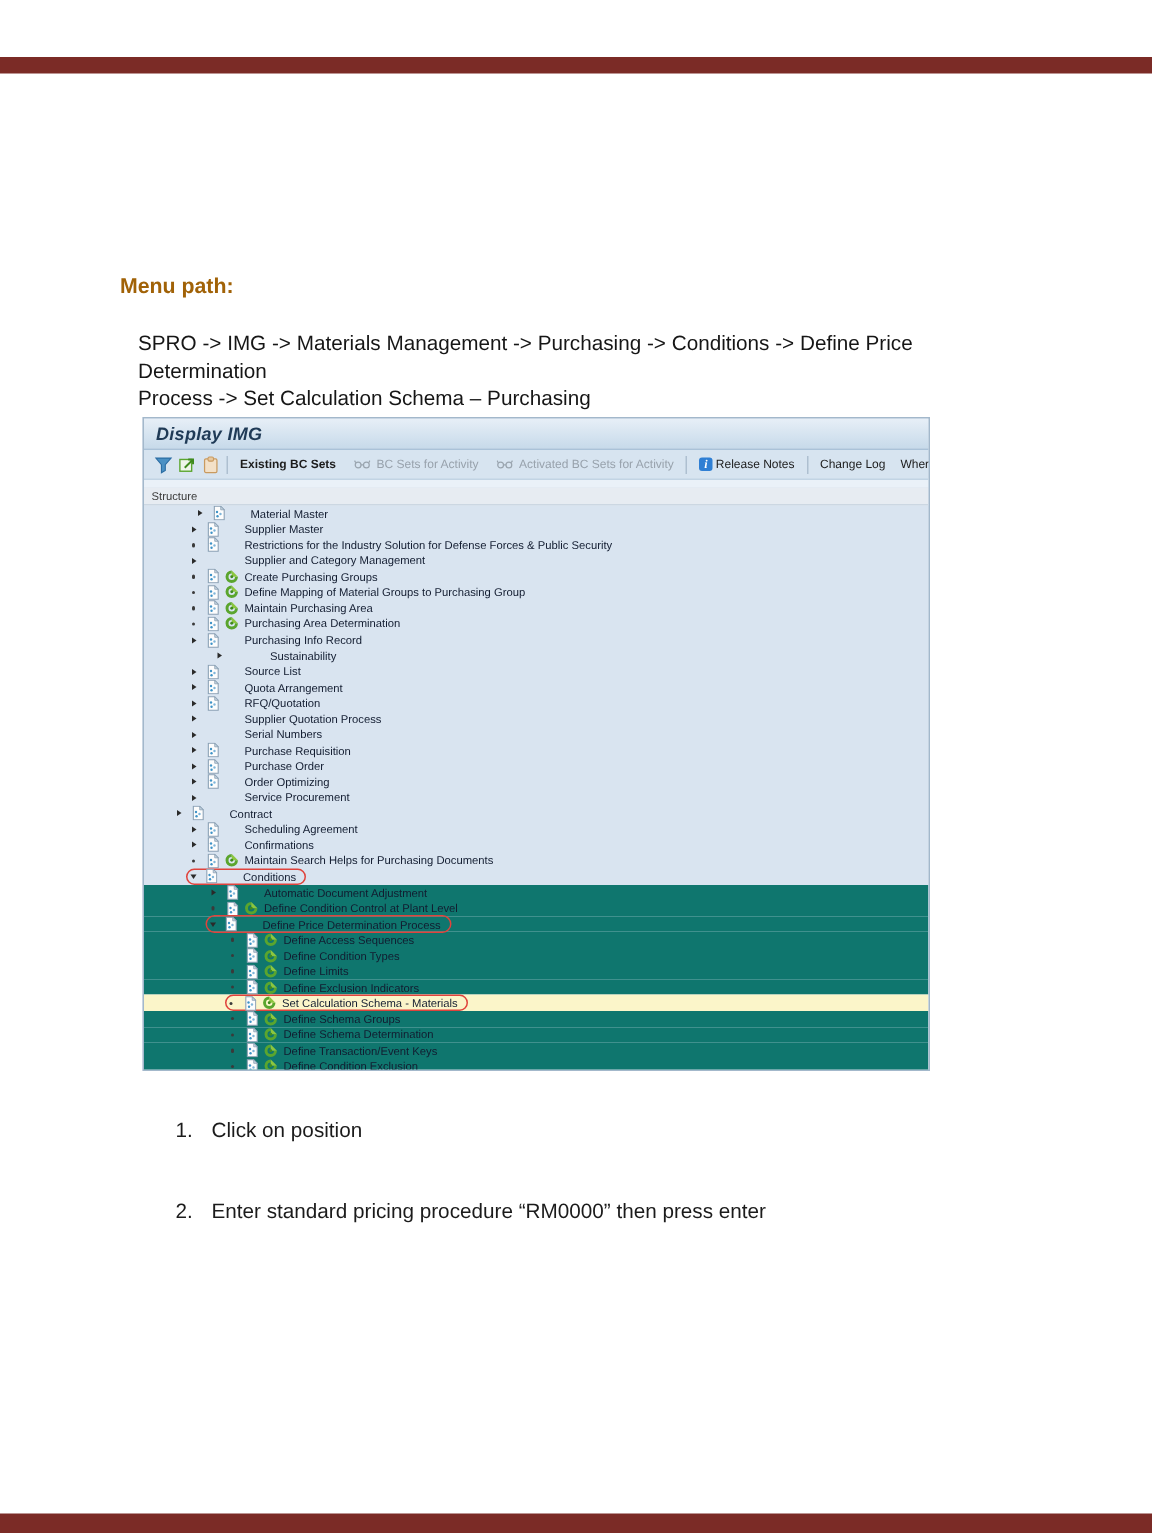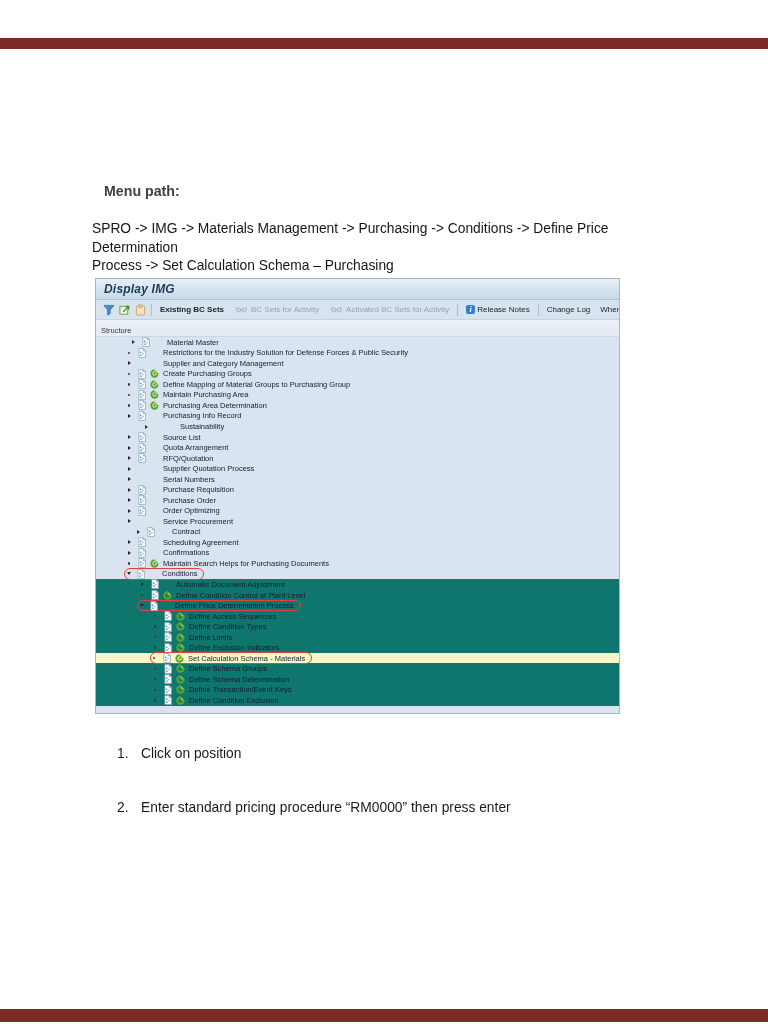--- a/index.html
+++ b/index.html
@@ -3,21 +3,21 @@
 <meta charset="utf-8">
 <title>Display IMG</title>
 <style>
   html,body{margin:0;padding:0;width:768px;height:1024px;overflow:hidden;background:#fff;
     font-family:"Liberation Sans",sans-serif;}
   .page{position:relative;width:768px;height:1024px;background:#fff;}
   .decor-bar{position:absolute;left:0;width:768px;}
   #topbar{top:38px;height:11px;}
   #bottombar{top:1009px;height:13px;}
 
-  .doc-heading{position:absolute;left:104px;top:183px;font-size:14.2px;font-weight:bold;color:#404040;}
+  .doc-heading{position:absolute;left:80px;top:183px;font-size:14.2px;font-weight:bold;color:#a16207;}
   .doc-path{position:absolute;left:92px;top:220px;width:600px;font-size:13.8px;line-height:18.5px;color:#161616;}
 
   
   .sapwin{position:absolute;left:95px;top:278px;width:525px;height:436px;box-sizing:border-box;
     border:1px solid #a3b8cb;background:#d9e4f0;overflow:hidden;}
   .titlebar{height:20px;background:linear-gradient(#e7eff7,#c7daea);border-bottom:1px solid #aac2d8;
     display:flex;align-items:center;}
   .title{font-size:12px;font-weight:bold;font-style:italic;color:#1f3a56;padding-left:8px;letter-spacing:.2px;}
   .toolbar{height:19px;background:#d7e4f0;border-bottom:1px solid #c2d4e4;display:flex;align-items:center;
     padding:0 5px;font-size:8px;color:#1c1c1c;white-space:nowrap;}
@@ -145,20 +145,38 @@
                 <circle cx="3.4" cy="7.9" r="0.9" fill="#3f93c7"></circle>
               </svg>
             </span>
             <span class="slot aslot"></span>
             <span class="lbl">Material Master</span>
           </span>
         </div>
         <div class="trow" style="padding-left: 32px;">
           <span class="rc">
             <span class="slot mslot">
+              <span class="tri-closed"></span>
+            </span>
+            <span class="slot dslot">
+              <svg width="8" height="10" viewBox="0 0 9 11">
+                <path d="M1 .5 h4.8 l2.6 2.6 V10.5 H1 Z" fill="#fdfdfd" stroke="#8aa0b4" stroke-width="0.8"></path>
+                <path d="M5.8 .5 l2.6 2.6 h-2.6 Z" fill="#c8d6e2" stroke="#8aa0b4" stroke-width="0.6"></path>
+                <circle cx="3" cy="4.8" r="0.9" fill="#3f93c7"></circle>
+                <circle cx="5.6" cy="6.2" r="0.9" fill="#7fb5d9"></circle>
+                <circle cx="3.4" cy="7.9" r="0.9" fill="#3f93c7"></circle>
+              </svg>
+            </span>
+            <span class="slot aslot"></span>
+            <span class="lbl">Supplier Master</span>
+          </span>
+        </div>
+        <div class="trow" style="padding-left: 32px;">
+          <span class="rc">
+            <span class="slot mslot">
               <span class="dotm"></span>
             </span>
             <span class="slot dslot">
               <svg width="8" height="10" viewBox="0 0 9 11">
                 <path d="M1 .5 h4.8 l2.6 2.6 V10.5 H1 Z" fill="#fdfdfd" stroke="#8aa0b4" stroke-width="0.8"></path>
                 <path d="M5.8 .5 l2.6 2.6 h-2.6 Z" fill="#c8d6e2" stroke="#8aa0b4" stroke-width="0.6"></path>
                 <circle cx="3" cy="4.8" r="0.9" fill="#3f93c7"></circle>
                 <circle cx="5.6" cy="6.2" r="0.9" fill="#7fb5d9"></circle>
                 <circle cx="3.4" cy="7.9" r="0.9" fill="#3f93c7"></circle>
               </svg>
@@ -432,21 +450,21 @@
         <div class="trow" style="padding-left: 32px;">
           <span class="rc">
             <span class="slot mslot">
               <span class="tri-closed"></span>
             </span>
             <span class="slot dslot"></span>
             <span class="slot aslot"></span>
             <span class="lbl">Service Procurement</span>
           </span>
         </div>
-        <div class="trow" style="padding-left: 41px;">
+        <div class="trow" style="padding-left: 22px;">
           <span class="rc">
             <span class="slot mslot">
               <span class="tri-closed"></span>
             </span>
             <span class="slot dslot">
               <svg width="8" height="10" viewBox="0 0 9 11">
                 <path d="M1 .5 h4.8 l2.6 2.6 V10.5 H1 Z" fill="#fdfdfd" stroke="#8aa0b4" stroke-width="0.8"></path>
                 <path d="M5.8 .5 l2.6 2.6 h-2.6 Z" fill="#c8d6e2" stroke="#8aa0b4" stroke-width="0.6"></path>
                 <circle cx="3" cy="4.8" r="0.9" fill="#3f93c7"></circle>
                 <circle cx="5.6" cy="6.2" r="0.9" fill="#7fb5d9"></circle>

